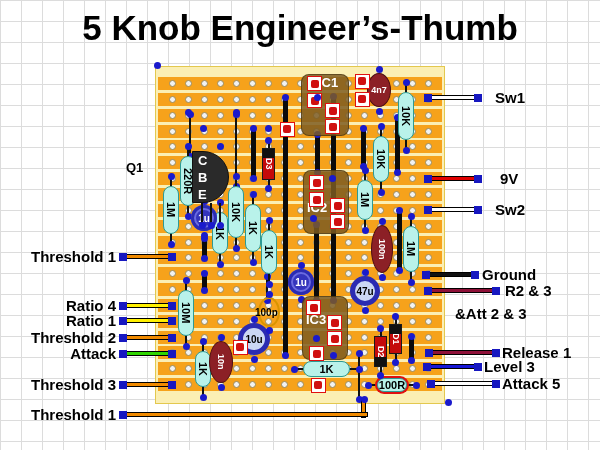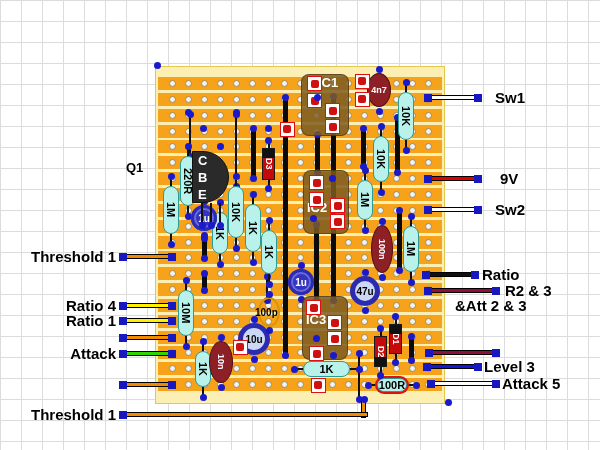--- a/index.html
+++ b/index.html
@@ -45,20 +45,21 @@
   .wirev{width:5px;border:1px solid #000;}
   .term{width:8px;height:8px;background:#1718C0;}
   .lbl{position:absolute;font-weight:bold;font-size:15px;color:#000;white-space:nowrap;line-height:16px;}
   .pinlbl{position:absolute;color:#fff;font-weight:bold;font-size:13px;line-height:14px;}
   .tran{background:#2A2A2A;border:1px solid #111;}
 </style>
 </head>
 <body>
 
 <div id="canvas">
+  <div class="title">5 Knob Engineer’s-Thumb</div>
 <div class="abs board" style="left: 155px; top: 66px; width: 290px; height: 338px;"></div>
     <div class="abs strip" style="left: 158px; top: 77px; width: 284px; height: 13px;"></div>
     <div class="abs strip" style="left: 158px; top: 92.85px; width: 284px; height: 13px;"></div>
     <div class="abs strip" style="left: 158px; top: 108.7px; width: 284px; height: 13px;"></div>
     <div class="abs strip" style="left: 158px; top: 124.55px; width: 284px; height: 13px;"></div>
     <div class="abs strip" style="left: 158px; top: 140.4px; width: 284px; height: 13px;"></div>
     <div class="abs strip" style="left: 158px; top: 156.25px; width: 284px; height: 13px;"></div>
     <div class="abs strip" style="left: 158px; top: 172.1px; width: 284px; height: 13px;"></div>
     <div class="abs strip" style="left: 158px; top: 187.95px; width: 284px; height: 13px;"></div>
     <div class="abs strip" style="left: 158px; top: 203.8px; width: 284px; height: 13px;"></div>
@@ -634,51 +635,54 @@
     <div class="abs term" style="left: 119px; top: 302px;"></div>
     <div class="abs term" style="left: 168px; top: 302px;"></div>
     <div class="abs lbl" style="right: 484px; top: 298px;">Ratio 4</div>
     <div class="abs wire" style="left: 122px; top: 317.5px; width: 51px; background: rgb(255, 240, 0);"></div>
     <div class="abs term" style="left: 119px; top: 317px;"></div>
     <div class="abs term" style="left: 168px; top: 317px;"></div>
     <div class="abs lbl" style="right: 484px; top: 313px;">Ratio 1</div>
     <div class="abs wire" style="left: 122px; top: 334.5px; width: 51px; background: rgb(240, 138, 0);"></div>
     <div class="abs term" style="left: 119px; top: 334px;"></div>
     <div class="abs term" style="left: 168px; top: 334px;"></div>
+    <div class="abs lbl" style="right: 484px; top: 330px;">Threshold 2</div>
     <div class="abs wire" style="left: 122px; top: 350.5px; width: 51px; background: rgb(47, 213, 0);"></div>
     <div class="abs term" style="left: 119px; top: 350px;"></div>
     <div class="abs term" style="left: 168px; top: 350px;"></div>
     <div class="abs lbl" style="right: 484px; top: 346px;">Attack</div>
     <div class="abs wire" style="left: 122px; top: 381.5px; width: 51px; background: rgb(240, 138, 0);"></div>
     <div class="abs term" style="left: 119px; top: 381px;"></div>
     <div class="abs term" style="left: 168px; top: 381px;"></div>
+    <div class="abs lbl" style="right: 484px; top: 377px;">Threshold 3</div>
     <div class="abs wire" style="left: 427px; top: 94.5px; width: 52px; background: rgb(255, 255, 255);"></div>
     <div class="abs term" style="left: 424px; top: 94px;"></div>
     <div class="abs term" style="left: 474px; top: 94px;"></div>
     <div class="abs lbl" style="left: 495px; top: 90px;">Sw1</div>
     <div class="abs wire" style="left: 427px; top: 175.5px; width: 52px; background: rgb(224, 0, 0);"></div>
     <div class="abs term" style="left: 424px; top: 175px;"></div>
     <div class="abs term" style="left: 474px; top: 175px;"></div>
     <div class="abs lbl" style="left: 500px; top: 171px;">9V</div>
     <div class="abs wire" style="left: 427px; top: 206.5px; width: 52px; background: rgb(255, 255, 255);"></div>
     <div class="abs term" style="left: 424px; top: 206px;"></div>
     <div class="abs term" style="left: 474px; top: 206px;"></div>
     <div class="abs lbl" style="left: 495px; top: 202px;">Sw2</div>
     <div class="abs wire" style="left: 425px; top: 271.5px; width: 51px; background: rgb(17, 17, 17);"></div>
     <div class="abs term" style="left: 422px; top: 271px;"></div>
     <div class="abs term" style="left: 471px; top: 271px;"></div>
-    <div class="abs lbl" style="left: 482px; top: 267px;">Ratio</div>
+    <div class="abs lbl" style="left: 482px; top: 267px;">Ground</div>
     <div class="abs wire" style="left: 427px; top: 287.5px; width: 70px; background: rgb(142, 16, 56);"></div>
     <div class="abs term" style="left: 424px; top: 287px;"></div>
     <div class="abs term" style="left: 492px; top: 287px;"></div>
     <div class="abs lbl" style="left: 505px; top: 283px;">R2 &amp; 3</div>
-    <div class="abs lbl" style="left: 455px; top: 298px;">&amp;Att 2 &amp; 3</div>
+    <div class="abs lbl" style="left: 455px; top: 306px;">&amp;Att 2 &amp; 3</div>
     <div class="abs wire" style="left: 428px; top: 349.5px; width: 69px; background: rgb(142, 16, 56);"></div>
     <div class="abs term" style="left: 425px; top: 349px;"></div>
     <div class="abs term" style="left: 492px; top: 349px;"></div>
+    <div class="abs lbl" style="left: 502px; top: 345px;">Release 1</div>
     <div class="abs wire" style="left: 426px; top: 363.5px; width: 53px; background: rgb(22, 22, 214);"></div>
     <div class="abs term" style="left: 423px; top: 363px;"></div>
     <div class="abs term" style="left: 474px; top: 363px;"></div>
     <div class="abs lbl" style="left: 484px; top: 359px;">Level 3</div>
     <div class="abs wire" style="left: 430px; top: 380.5px; width: 67px; background: rgb(255, 255, 255);"></div>
     <div class="abs term" style="left: 427px; top: 380px;"></div>
     <div class="abs term" style="left: 492px; top: 380px;"></div>
     <div class="abs lbl" style="left: 502px; top: 376px;">Attack 5</div>
     <div class="abs wirev" style="left: 360.5px; top: 399px; height: 19px; background: rgb(240, 138, 0);"></div>
     <div class="abs wire" style="left: 122px; top: 411.5px; width: 245.5px; background: rgb(240, 138, 0);"></div>

